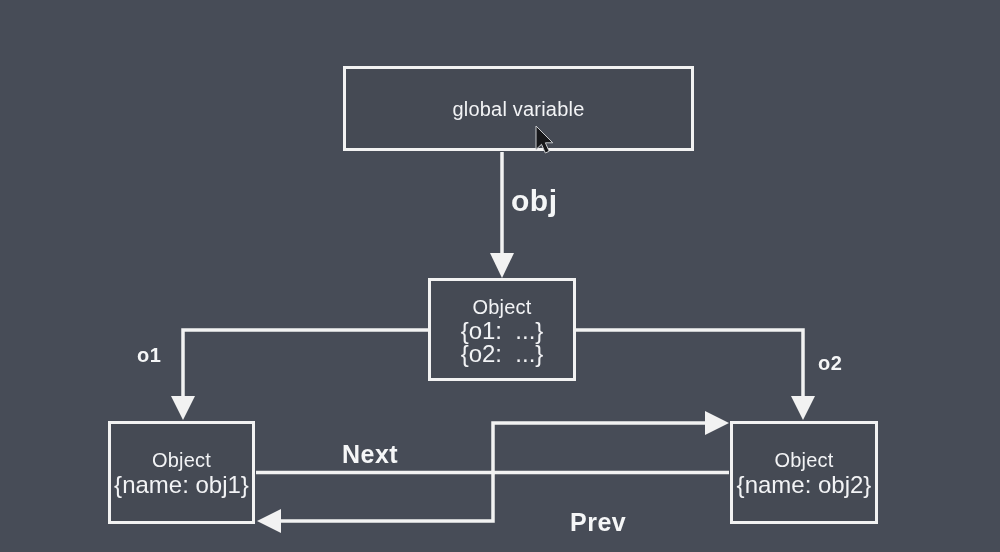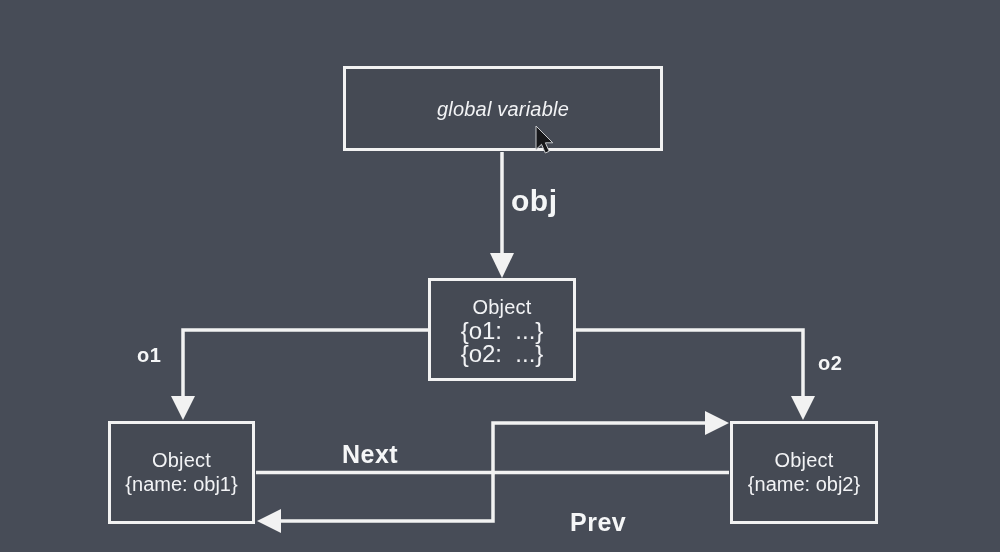--- a/index.html
+++ b/index.html
@@ -40,21 +40,21 @@
     font-size: 20px;
     line-height: 24px;
     letter-spacing: 0.2px;
   }
   .node .box-line {
     font-size: 24px;
     line-height: 23px;
     white-space: pre;
   }
   .node.small .box-line {
-    font-size: 20px;
+    font-size: 24px;
     line-height: 25px;
   }
   .edge-label {
     position: absolute;
     color: #f5f6f7;
     font-weight: bold;
     z-index: 3;
     letter-spacing: 0.5px;
   }
   .edge-label.big { font-size: 30px; }
@@ -82,21 +82,21 @@
     <g stroke="#f2f2f2" stroke-width="3.5" fill="none">
       <path d="M256,472.5 L493,472.5 L493,423 L706,423"></path>
       <polygon points="729,423 705,411 705,435" fill="#f2f2f2" stroke="none"></polygon>
     </g>
     <g stroke="#f2f2f2" stroke-width="3.5" fill="none">
       <path d="M729,472.5 L493,472.5 L493,521 L281,521"></path>
       <polygon points="257,521 281,509 281,533" fill="#f2f2f2" stroke="none"></polygon>
     </g>
   </svg>
 
-  <div class="node" style="left:343px; top:66px; width:320px; height:85px;font-style:italic;">
+  <div class="node" style="left:343px; top:66px; width:351px; height:85px;">
     <div class="box-title">global variable</div>
   </div>
 
   <div class="node" style="left:428px; top:278px; width:148px; height:103px;">
     <div class="box-title">Object</div>
     <div class="box-line">{o1:  ...}</div>
     <div class="box-line">{o2:  ...}</div>
   </div>
 
   <div class="node small" style="left:108px; top:421px; width:147px; height:103px;">

